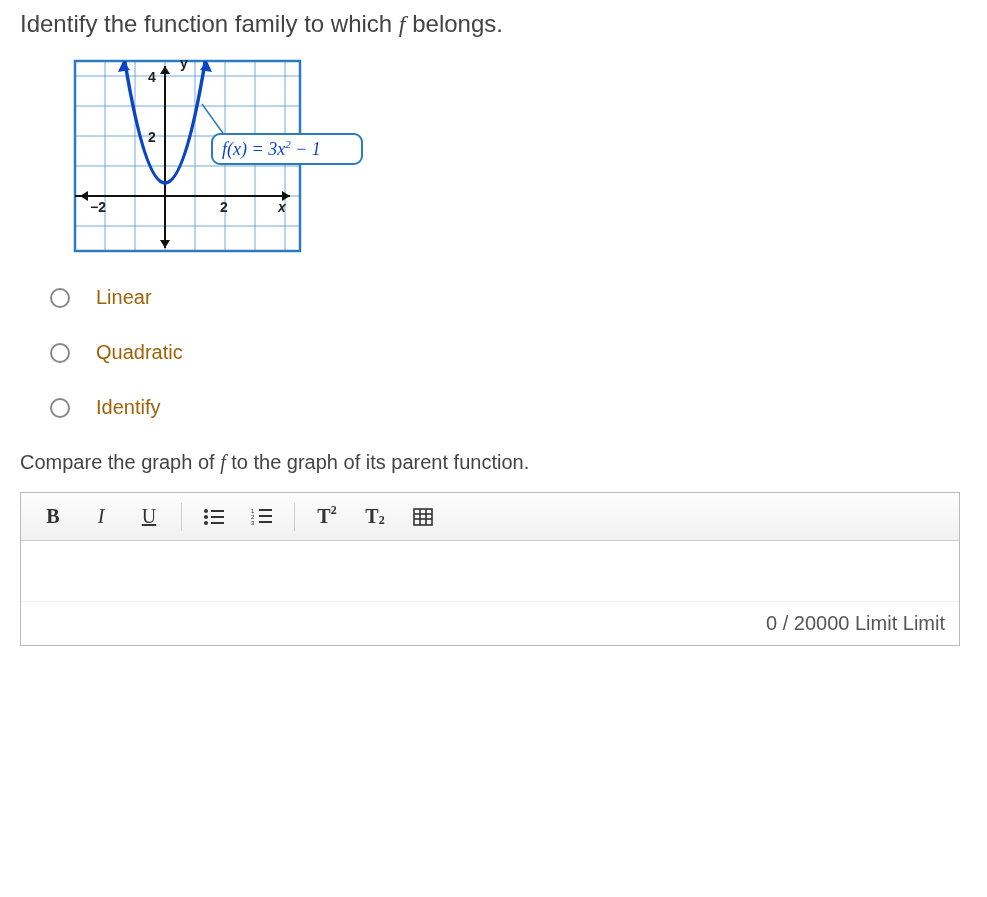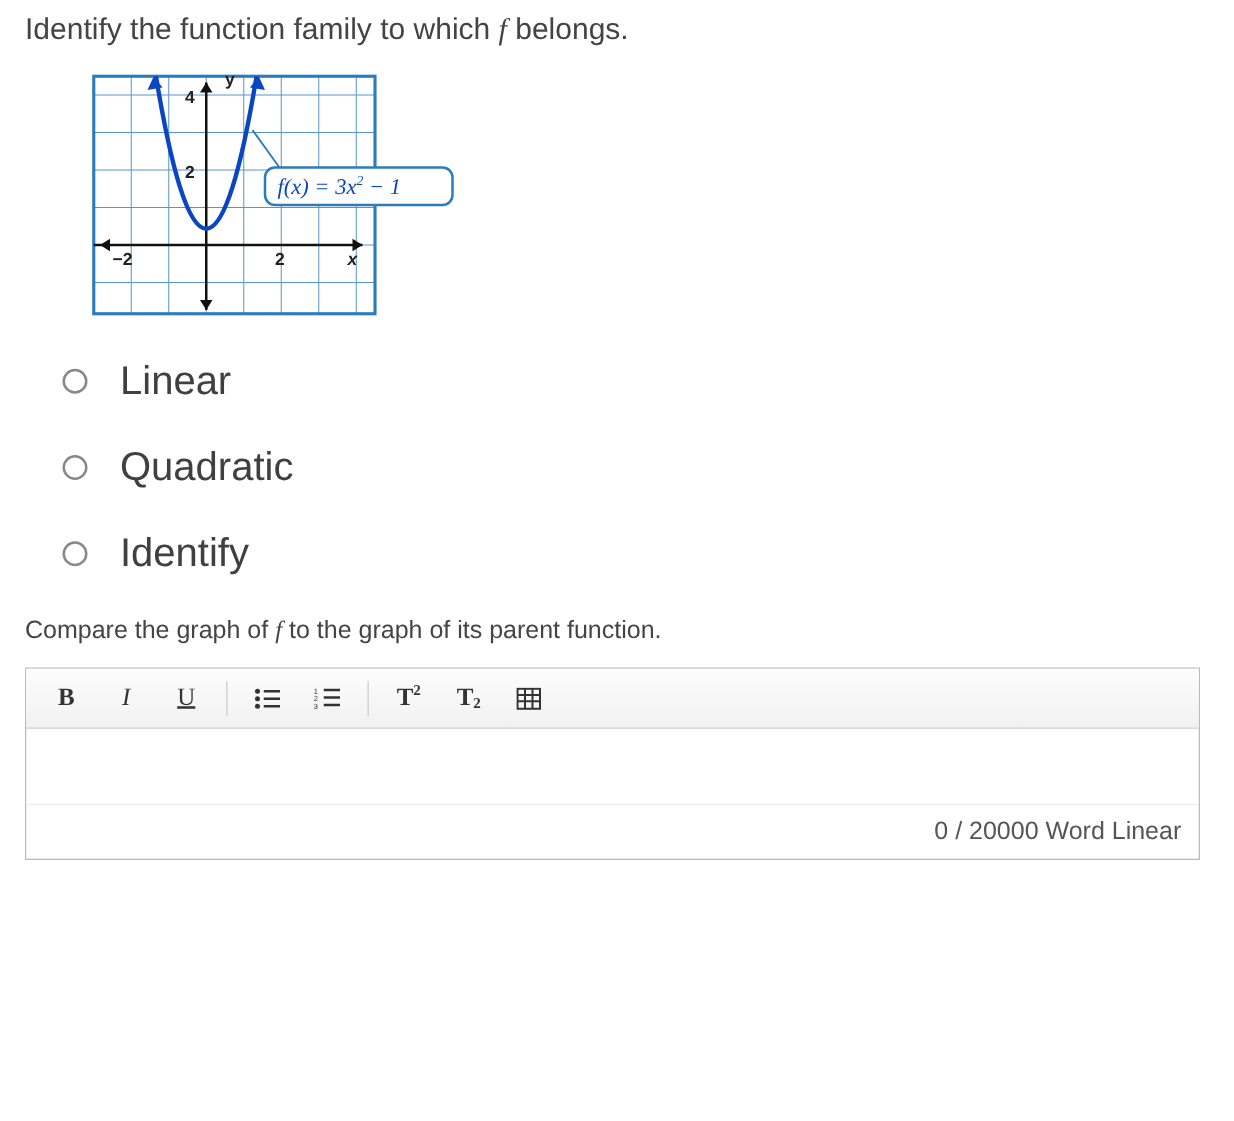--- a/index.html
+++ b/index.html
@@ -30,22 +30,22 @@
       cursor: pointer;
     }
     .radio-circle {
       width: 20px; height: 20px;
       border: 2px solid #888;
       border-radius: 50%;
       margin-right: 26px;
       flex-shrink: 0;
     }
     .option-label {
-      font-size: 32px;
-      color: #404040;
+      font-size: 20px;
+      color: #a16207;
     }
 
     
     .second-prompt {
       font-size: 20px;
       color: #444;
       margin-bottom: 18px;
     }
     .second-prompt .fn { font-style: italic; font-family: 'Times New Roman', serif; }
 
@@ -239,15 +239,15 @@
           <line x1="1" y1="6" x2="19" y2="6"></line>
             <line x1="1" y1="11" x2="19" y2="11"></line>
           <line x1="7" y1="1" x2="7" y2="17"></line>
             <line x1="13" y1="1" x2="13" y2="17"></line>
         </g>
       </svg>
     </div>
   </div>
   <div class="editor-area" contenteditable="true" style=""></div>
   <div class="word-limit">
-    <span>0</span><span> / </span><span>20000</span><span> Word Linear</span>
+    <span>0</span><span> / </span><span>20000</span><span> Limit Limit</span>
   </div>
 </div>
 
 </body></html>

